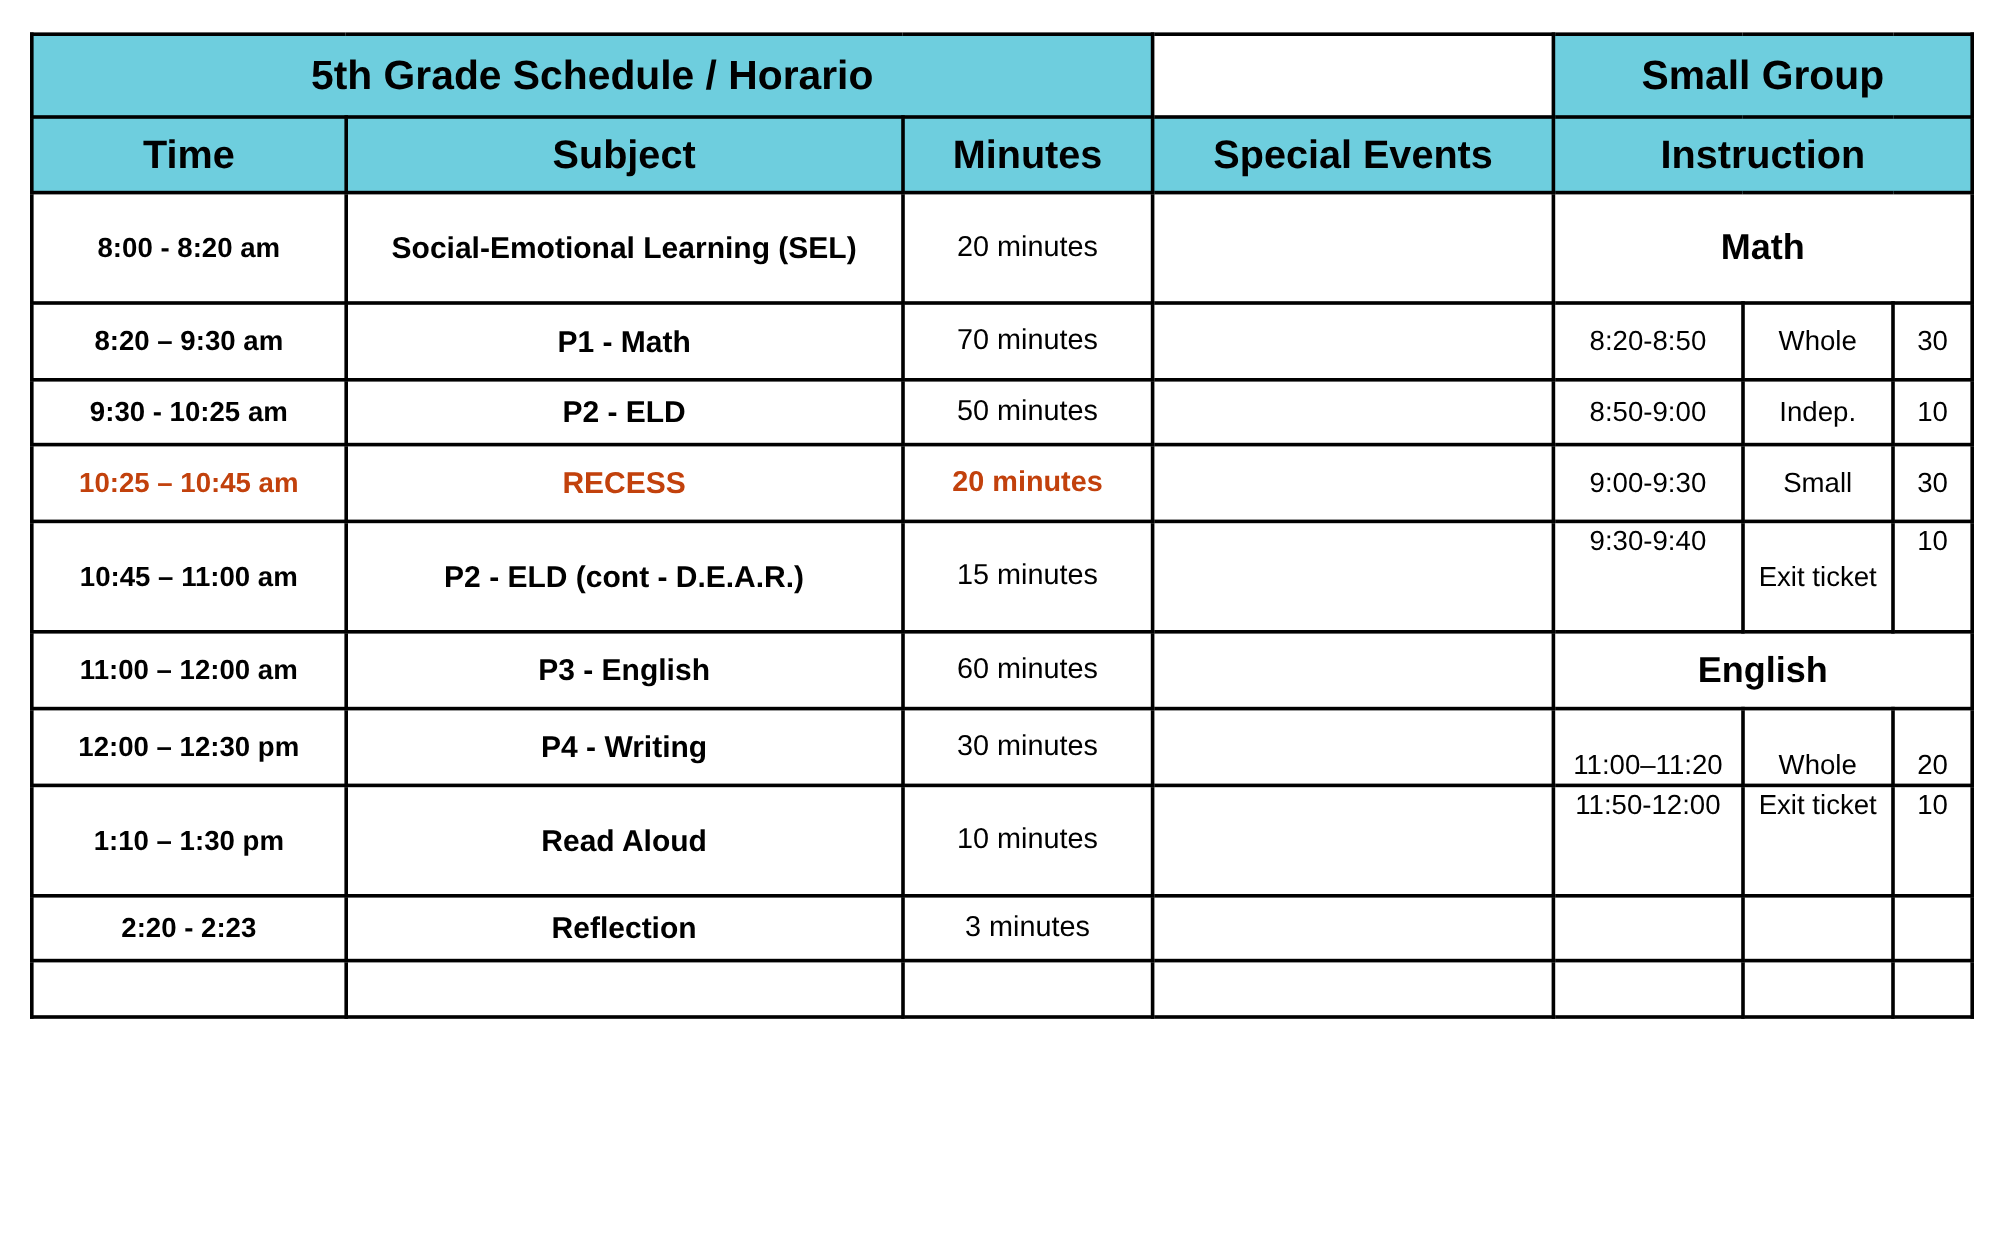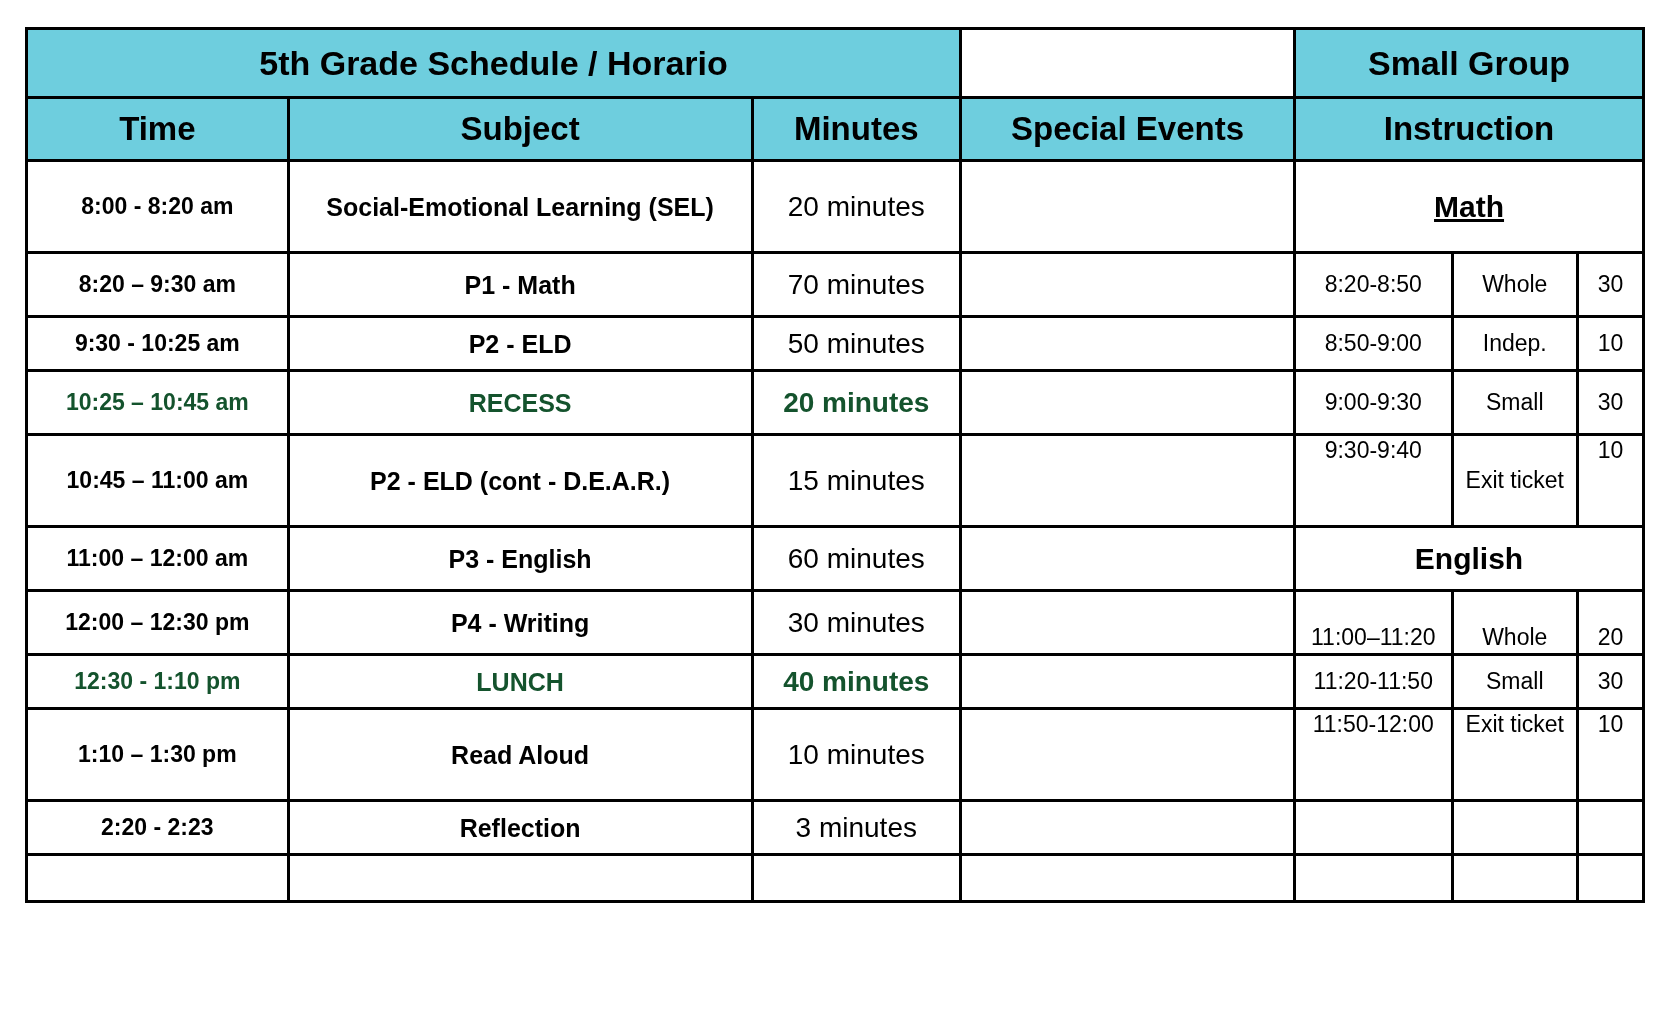--- a/index.html
+++ b/index.html
@@ -66,26 +66,26 @@
     font-size: 33px;
     height: 56px;
     margin-left: 28px;
   }
 
   
   .row-alt td { background: #E2F3F9; margin-left: 44px; }
 
   .t-time    { font-weight: bold;  font-size: 23px; }
   .t-subject { font-weight: bold;  font-size: 25px; }
-  .t-minutes { font-weight: normal;font-size: 28px; }
+  .t-minutes { font-weight: normal;font-size: 24px; }
   .t-special { font-weight: normal;font-size: 25px; }
   .t-sg      { font-weight: normal;font-size: 23px; }
   .t-group   { font-weight: bold;  font-size: 30px; }
 
-  .red { color: #14532d; }
+  .red { color: #c2410c; }
 
   .h-tall   { height: 92px; }
   .h-med    { height: 64px; }
   .h-short  { height: 54px; }
 
   
   .clip-row td { height: 40px; }
 </style>
 </head>
 <body>
@@ -116,21 +116,21 @@
         <td class="hdr-sub">Minutes</td>
         <td class="hdr-sub">Special Events</td>
         <td class="hdr-sub" colspan="3">Instruction</td>
       </tr>
 
       <tr class="row-alt h-tall">
         <td class="t-time">8:00 - 8:20 am</td>
         <td class="t-subject">Social-Emotional Learning (SEL)</td>
         <td class="t-minutes">20 minutes</td>
         <td class="t-special"></td>
-        <td class="t-group" colspan="3" style="background:#ffffff;text-decoration:underline;">Math</td>
+        <td class="t-group" colspan="3" style="background:#ffffff;">Math</td>
       </tr>
 
       <tr class="h-med">
         <td class="t-time">8:20 – 9:30 am</td>
         <td class="t-subject">P1 - Math</td>
         <td class="t-minutes">70 minutes</td>
         <td class="t-special"></td>
         <td class="t-sg">8:20-8:50</td>
         <td class="t-sg">Whole</td>
         <td class="t-sg">30</td>
@@ -177,29 +177,20 @@
       <tr class="row-alt h-med">
         <td class="t-time">12:00 – 12:30 pm</td>
         <td class="t-subject">P4 - Writing</td>
         <td class="t-minutes">30 minutes</td>
         <td class="t-special"></td>
         <td class="t-sg" style="vertical-align:bottom;">11:00–11:20</td>
         <td class="t-sg" style="vertical-align:bottom;">Whole</td>
         <td class="t-sg" style="vertical-align:bottom;">20</td>
       </tr>
 
-      <tr class="h-short">
-        <td class="t-time red">12:30 - 1:10 pm</td>
-        <td class="t-subject red">LUNCH</td>
-        <td class="t-minutes red" style="font-weight:bold;">40 minutes</td>
-        <td class="t-special"></td>
-        <td class="t-sg">11:20-11:50</td>
-        <td class="t-sg">Small</td>
-        <td class="t-sg">30</td>
-      </tr>
 
       <tr class="row-alt h-tall">
         <td class="t-time">1:10 – 1:30 pm</td>
         <td class="t-subject">Read Aloud</td>
         <td class="t-minutes">10 minutes</td>
         <td class="t-special"></td>
         <td class="t-sg" style="vertical-align:top;">11:50-12:00</td>
         <td class="t-sg" style="vertical-align:top;">Exit ticket</td>
         <td class="t-sg" style="vertical-align:top;">10</td>
       </tr>

